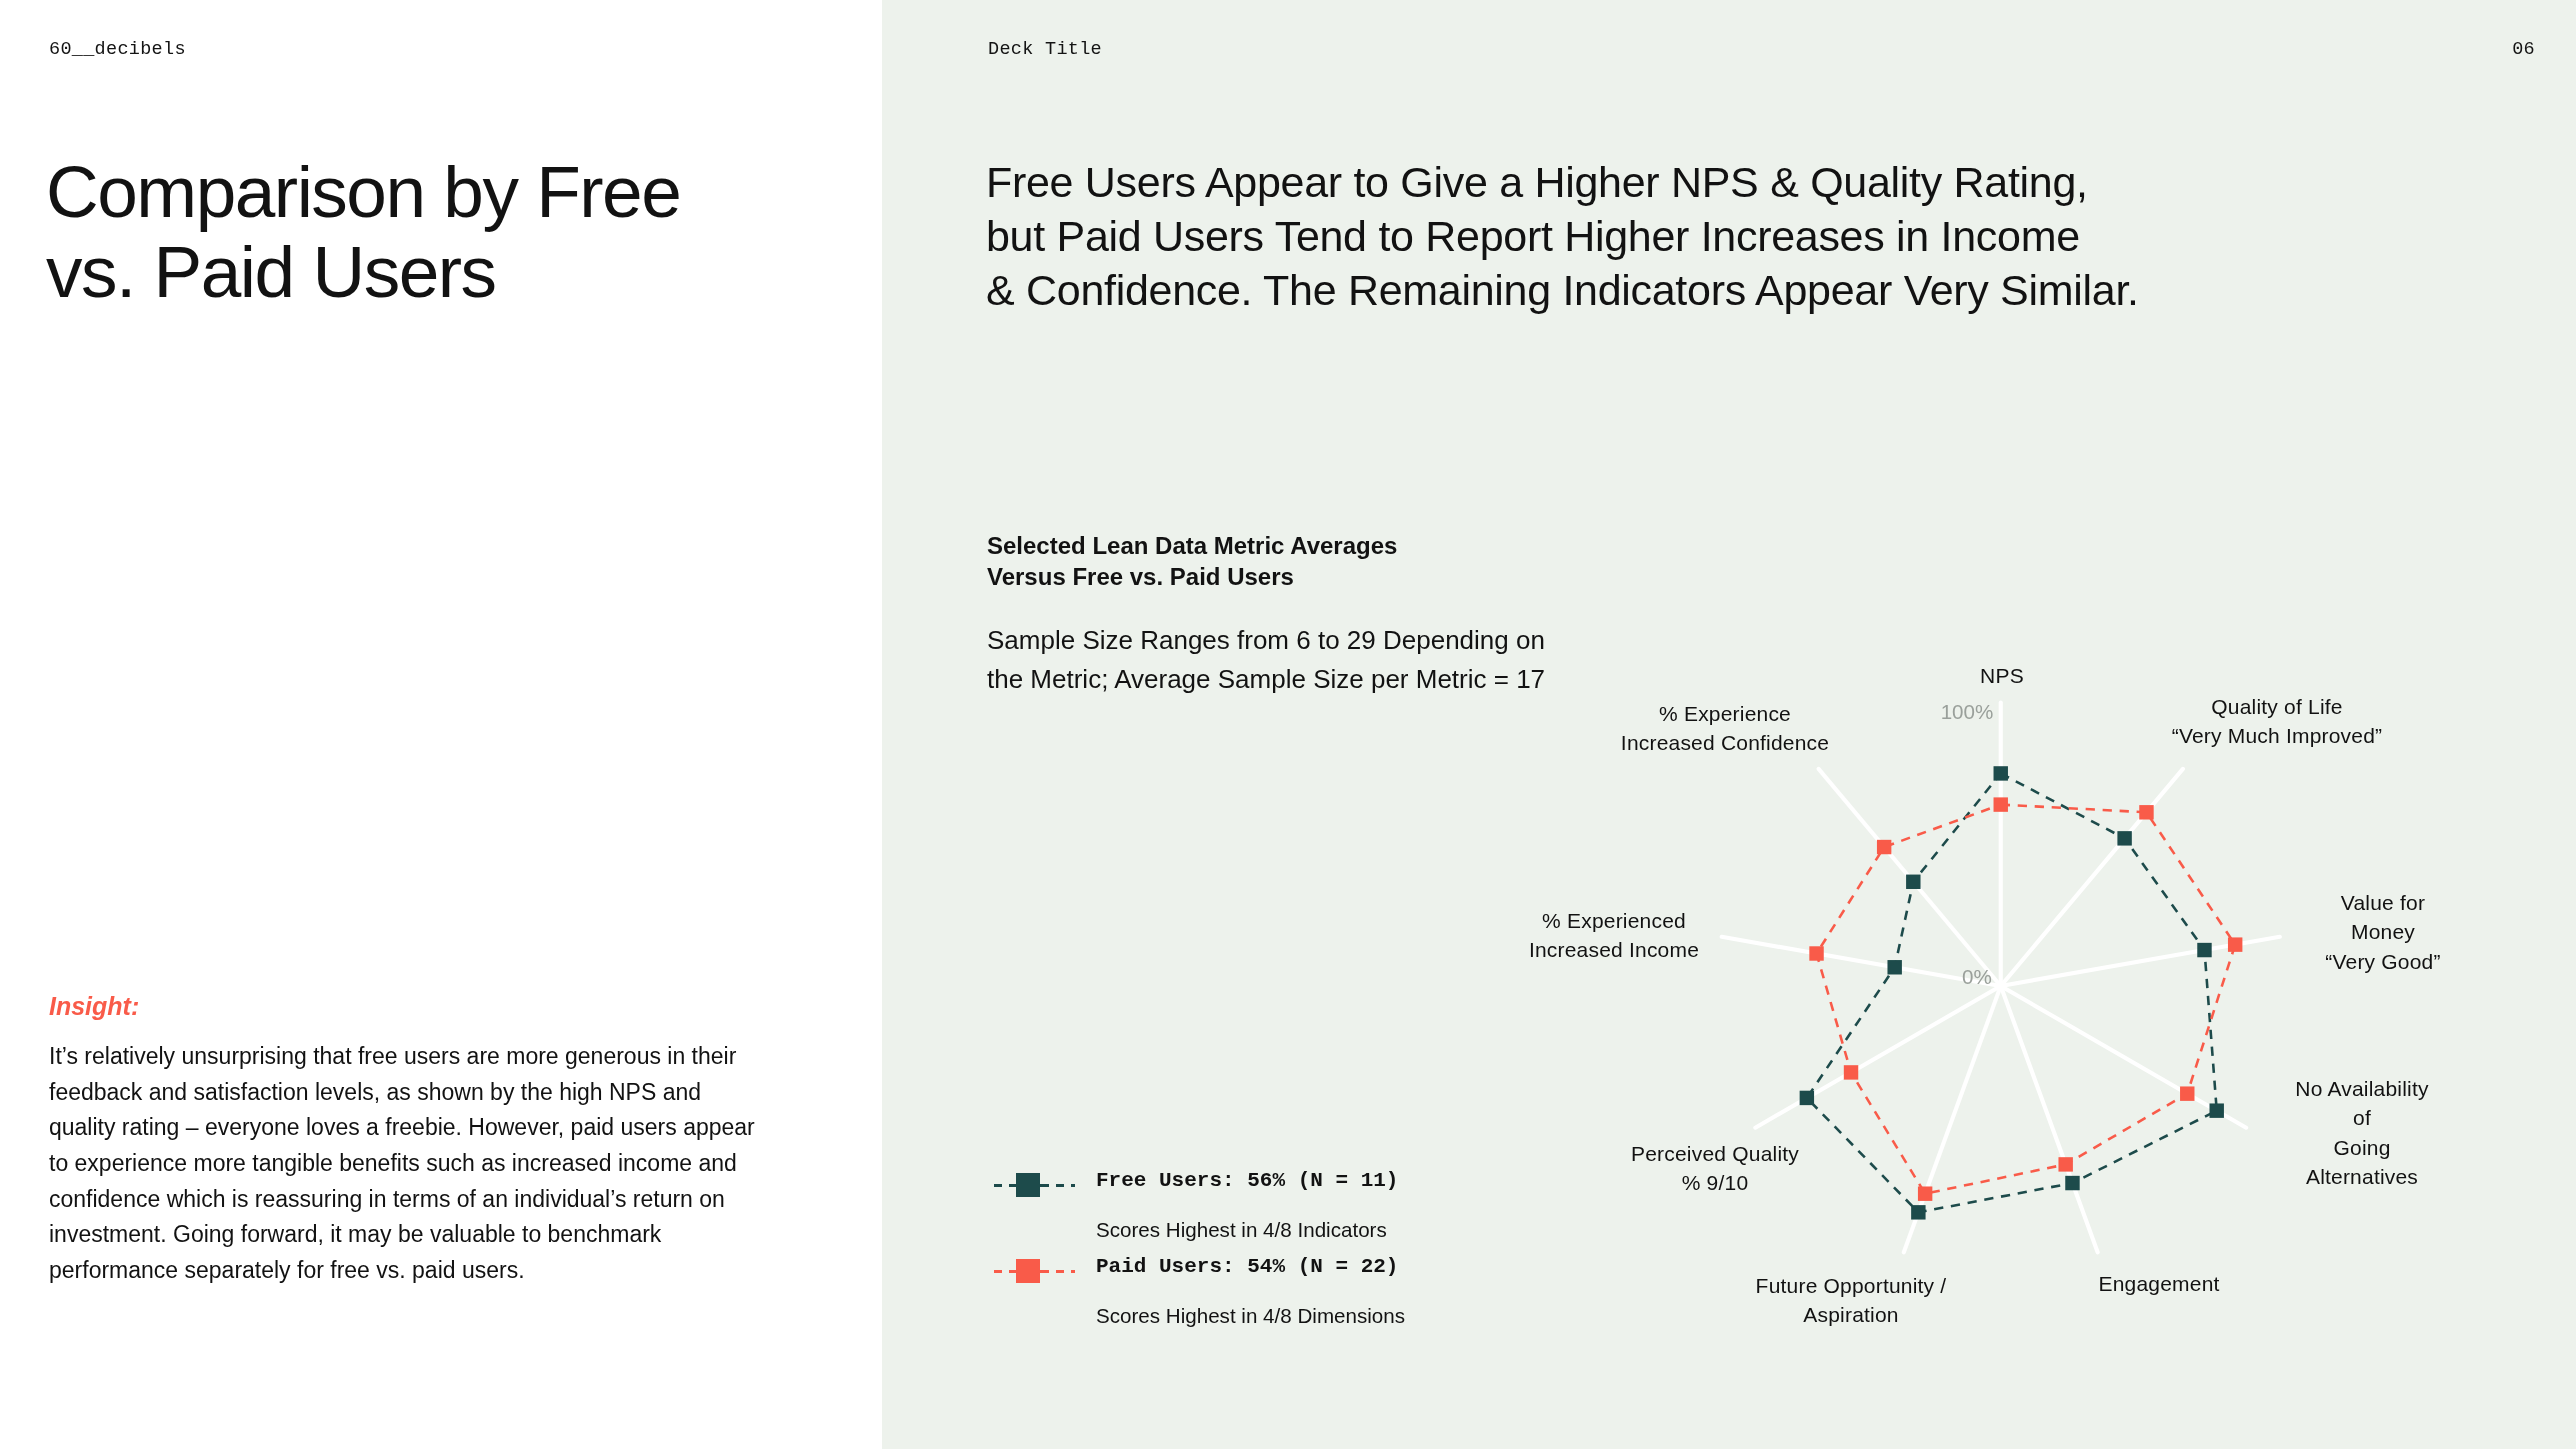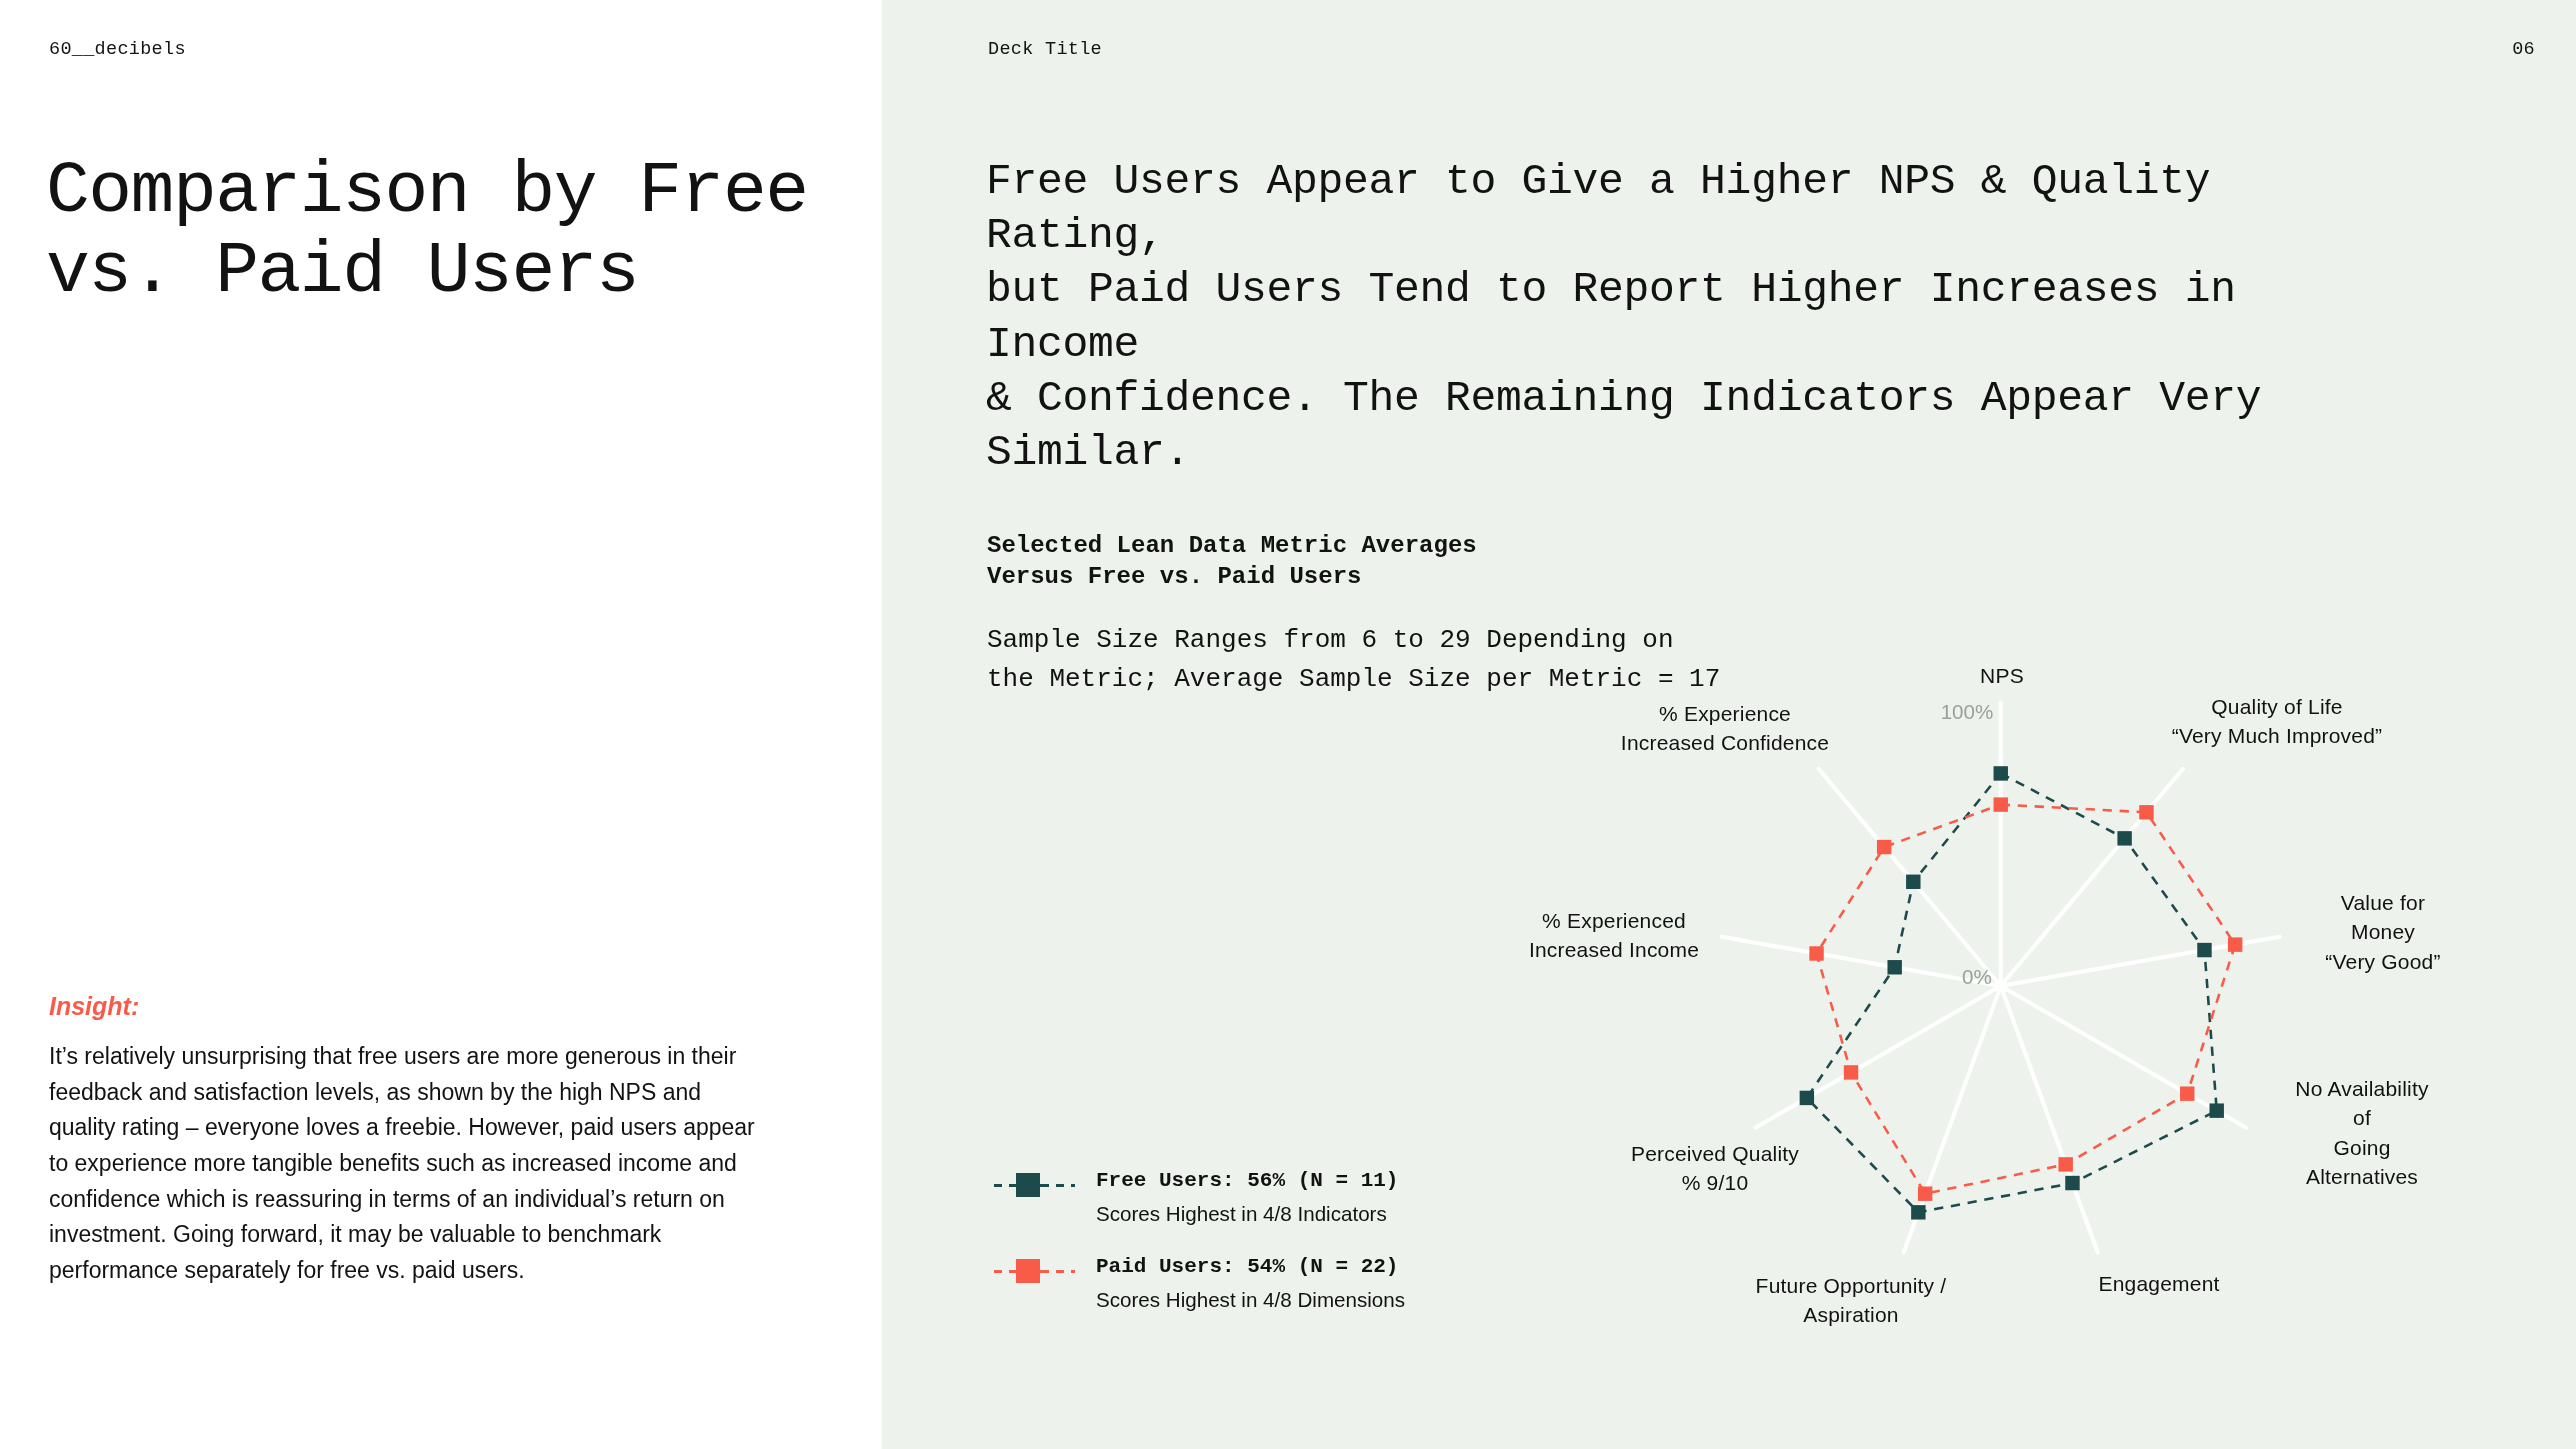--- a/index.html
+++ b/index.html
@@ -7,21 +7,21 @@
     --teal:#1d4b4b;
     --bg-right:#edf2ec;
     --tick:#9aa09b;
     --ink:#121212;
   }
   html,body{margin:0;padding:0;}
   body{font-family:"Liberation Sans", sans-serif; color:var(--ink); background:#ffffff;}
   .slide{position:relative; width:2576px; height:1449px; background:#ffffff; overflow:hidden;}
   .panel-right{position:absolute; left:882px; top:0; width:1694px; height:1449px; background:var(--bg-right);}
   .mono{font-family:"Liberation Mono","DejaVu Sans Mono",monospace; font-size:18.5px; letter-spacing:0.3px; color:#141414;}
-  .pre{white-space:pre-line;font-family:Liberation Mono, monospace;}
+  .pre{white-space:pre-line;}
 
   .brand{position:absolute; left:49px; top:39px;}
   .deck-title{position:absolute; left:988px; top:39px;}
   .page-num{position:absolute; right:41px; top:39px;}
 
   .left-title{position:absolute; left:46px; top:152px; width:804px; font-size:73px; font-weight:400; line-height:1.1; letter-spacing:-1.5px; margin:0;}
   .insight-h{position:absolute; left:49px; top:992px; font-size:25px; font-weight:700; color:var(--coral);font-style:italic;}
   .insight-body{position:absolute; left:49px; top:1039px; width:721px; font-size:23px; line-height:1.55; margin:0;}
 
   .headline{position:absolute; left:986px; top:155px; width:1422px; font-size:43px; font-weight:400; line-height:1.26; letter-spacing:-0.3px;}
@@ -29,21 +29,21 @@
   .chart-sub{position:absolute; left:987px; top:621px; font-size:26px; line-height:1.5;}
 
   .legend{position:absolute; left:994px; top:1162px; width:592px; height:216px;}
   .legend-item{position:absolute; left:0;}
   .legend-item.paid{top:86px;}
   .legend-item.free{top:0;}
   .legend-dash{position:absolute; left:0; top:22px; width:81px; height:2.6px;}
   .legend-swatch{position:absolute; left:21.6px; top:11.3px; width:24px; height:24px;}
   .legend-text{position:absolute; left:102px; top:6.2px; width:489px;}
   .legend-title{font-size:21px; font-weight:700; line-height:1.2;font-family:Liberation Mono, monospace;}
-  .legend-sub{font-size:20.6px; margin-top:9px;}
+  .legend-sub{font-size:20.6px; margin-top:25px;}
 
   .radar-svg{position:absolute; left:1520px; top:634px; width:979px; height:773px;}
   .radar-labels{position:absolute; left:1520px; top:634px; width:979px; height:773px; pointer-events:none;}
   .axis-label{position:absolute; transform:translate(-50%,-50%); text-align:center; font-size:21px; line-height:1.4; letter-spacing:0.2px; white-space:pre-line;}
   .tick-label{position:absolute; transform:translate(-50%,-50%); font-size:20.6px; color:var(--tick);}
 </style>
 </head>
 <body>
 
 <div class="slide">

